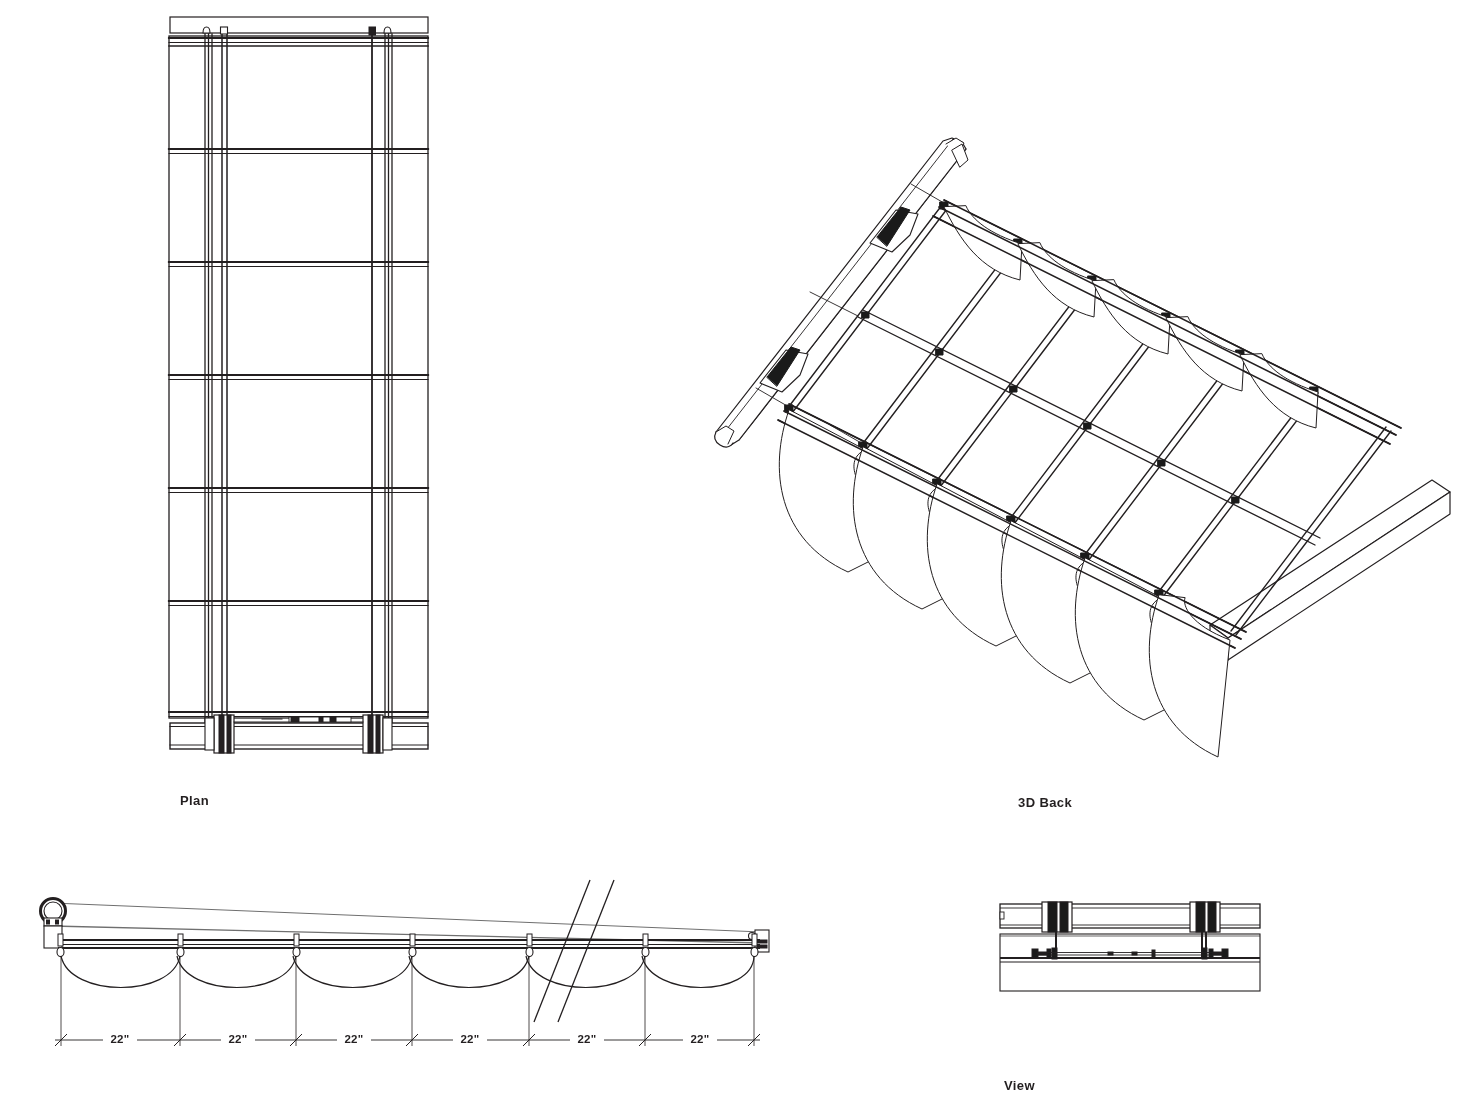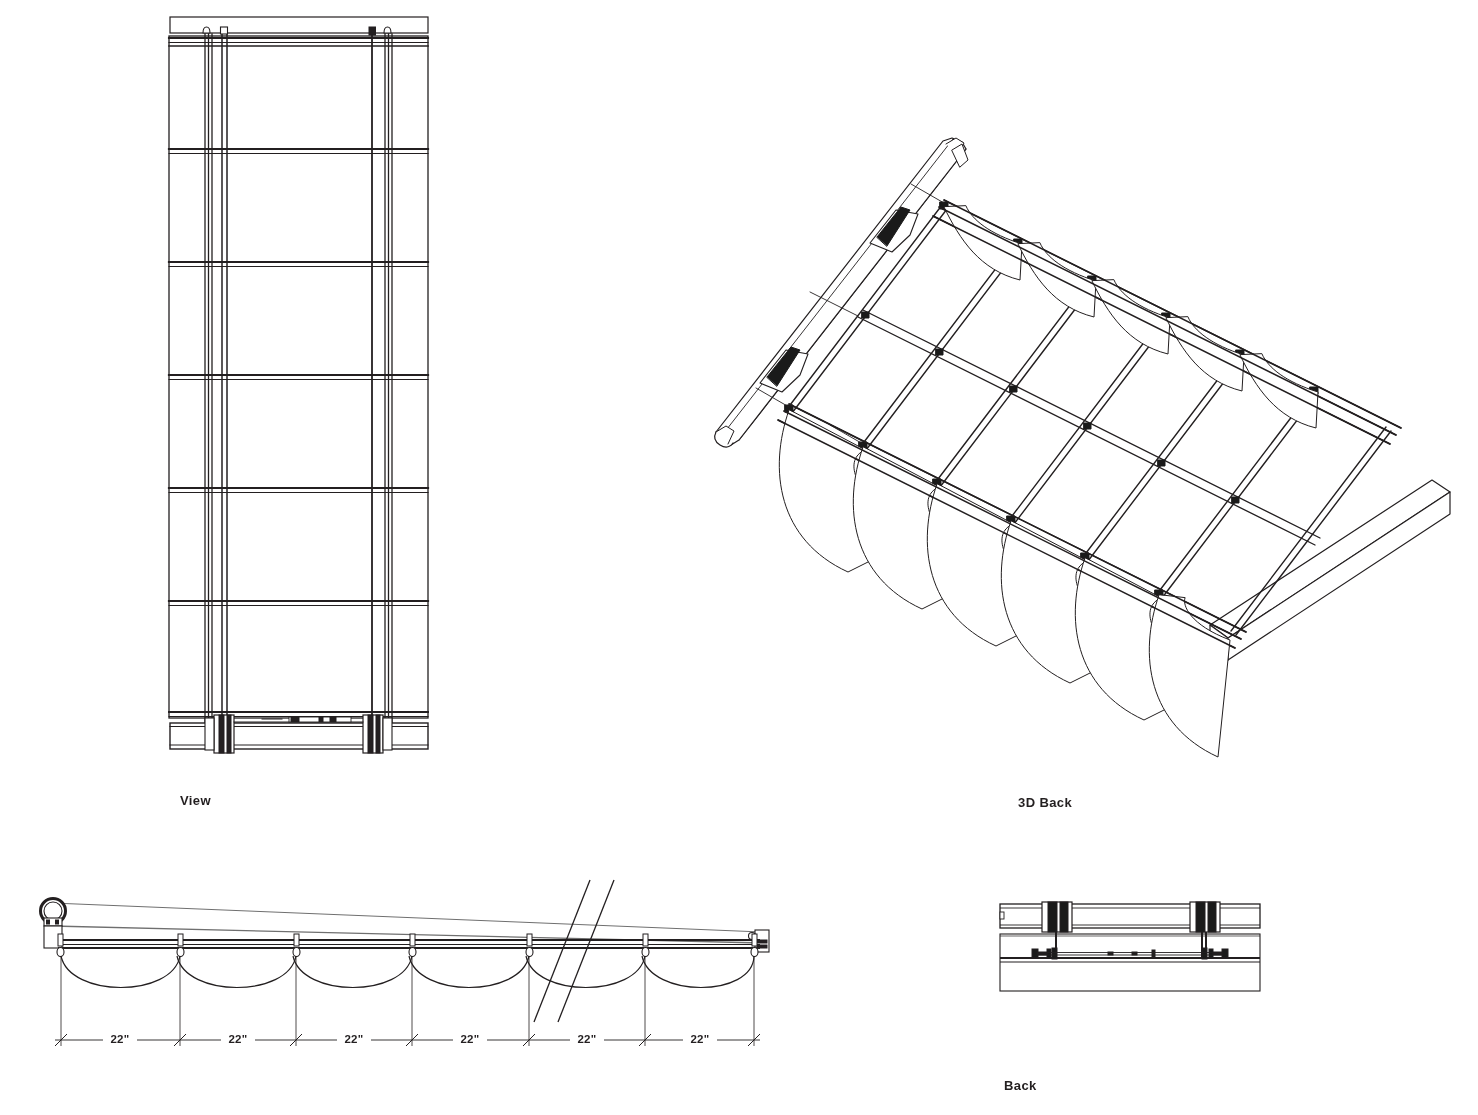--- a/index.html
+++ b/index.html
@@ -130,21 +130,21 @@
 
           <line x1="234" y1="722" x2="363" y2="722" stroke-width="1"></line>
           <line x1="262" y1="719" x2="282" y2="719" stroke-width="1"></line>
           <rect x="289" y="717" width="62" height="5" fill="#ffffff" stroke="#231f20" stroke-width="0.9"></rect>
           <rect x="291" y="717.5" width="8" height="4" fill="#231f20"></rect>
           <rect x="319" y="717.5" width="4" height="4" fill="#231f20"></rect>
           <rect x="330" y="717.5" width="6" height="4" fill="#231f20"></rect>
         </g>
       </g>
     </svg>
-    <div class="view-label" style="left:180px; top:793px;">View</div>
+    <div class="view-label" style="left:180px; top:793px;">Plan</div>
   </div>
 
   <div class="view" style="left:690px; top:120px; width:788px; height:560px;">
     <svg width="788" height="560" viewBox="0 0 788 560">
       <g stroke="#231f20" fill="none" stroke-linejoin="round" stroke-linecap="round">
 
         <g>
           <path d="M31 320 L258 29 L276 29 L49 320 Z" fill="#ffffff" stroke="#231f20" stroke-width="1.2"></path>
           <path d="M26 312 L253 21 L262 18 L272 22 L276 29 L49 320 L41 325 L31 322 Z" fill="#ffffff" stroke="#231f20" stroke-width="1.2"></path>
           <path d="M26 312 q-4 8 4 13 q8 5 13 -2" fill="#ffffff" stroke="#231f20" stroke-width="1.2"></path>
@@ -460,16 +460,16 @@
           <rect x="152" y="62" width="5" height="3" fill="#231f20"></rect>
           <rect x="172" y="60" width="3" height="7" fill="#231f20"></rect>
         </g>
 
         <g stroke-width="0.9">
           <line x1="58" y1="62.5" x2="242" y2="62.5"></line>
           <line x1="58" y1="65" x2="242" y2="65"></line>
         </g>
       </g>
     </svg>
-    <div class="view-label" style="left:24px; top:188px; position:absolute;">Back</div>
+    <div class="view-label" style="left:24px; top:188px; position:absolute;">View</div>
   </div>
 
 </div>
 
 </body></html>

